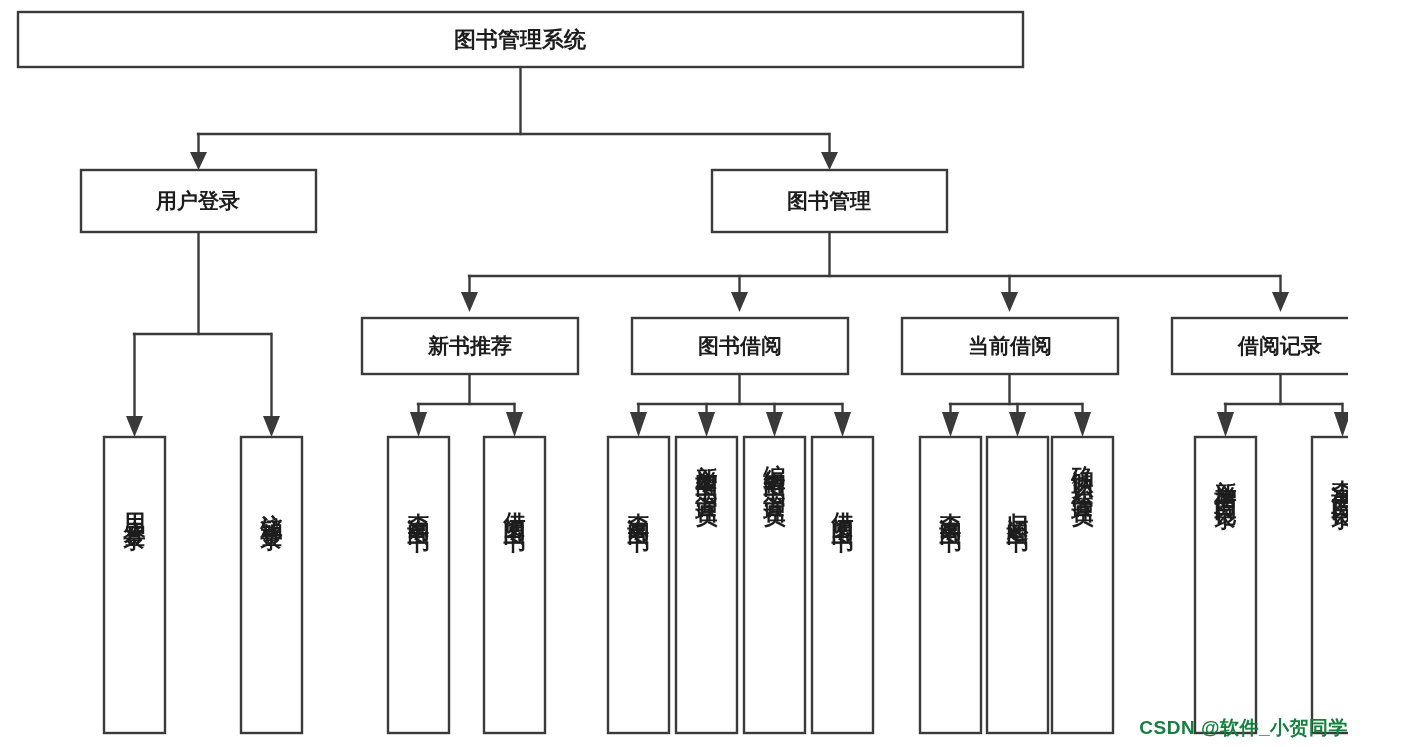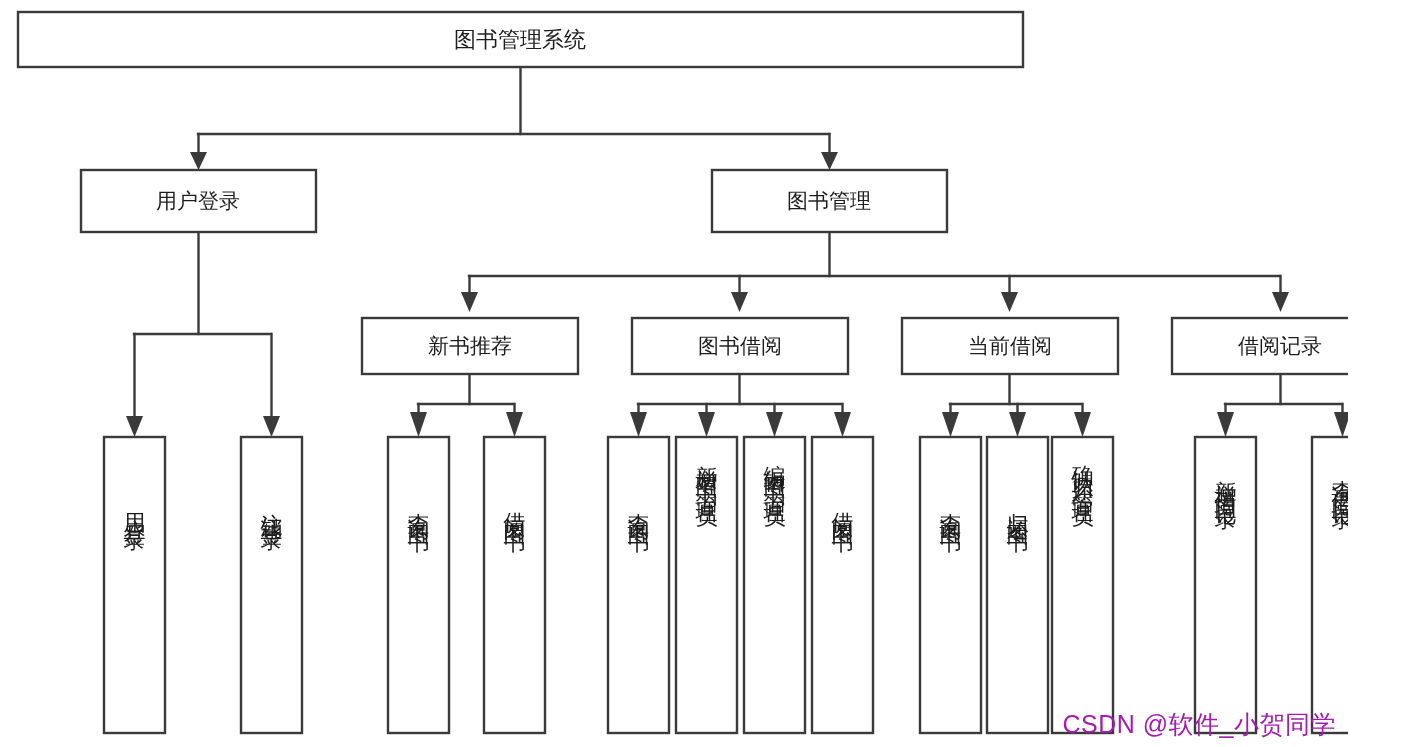--- a/index.html
+++ b/index.html
@@ -10,20 +10,21 @@
   }
   body {
     font-family: "Liberation Sans", "DejaVu Sans", sans-serif;
   }
   #diagram-root {
     position: relative;
     width: 1348px;
     height: 747px;
     background: #ffffff;
     overflow: hidden;
+    font-weight: bold;
   }
   svg.diagram-canvas {
     position: absolute;
     left: 0;
     top: 0;
     width: 1405px;
     height: 747px;
     display: block;
   }
   .node-rect {
@@ -67,25 +68,25 @@
     text-orientation: upright;
     font-family: "Liberation Sans", "DejaVu Sans", sans-serif;
     font-size: 22px;
     line-height: 1.0;
     color: #1d1d1d;
     letter-spacing: 6px;
     white-space: nowrap;
   }
   .watermark {
     position: absolute;
-    right: 12px;
+    right: 0;
     bottom: 6px;
     font-family: "Liberation Sans", "DejaVu Sans", sans-serif;
-    font-size: 25px;
-    color: #a21caf;
+    font-size: 19px;
+    color: #15803d;
     letter-spacing: 0.5px;
     white-space: nowrap;
   }
 </style>
 </head>
 <body>
 
 <div id="diagram-root">
 
   <svg class="diagram-canvas" viewBox="0 0 1405 747">

